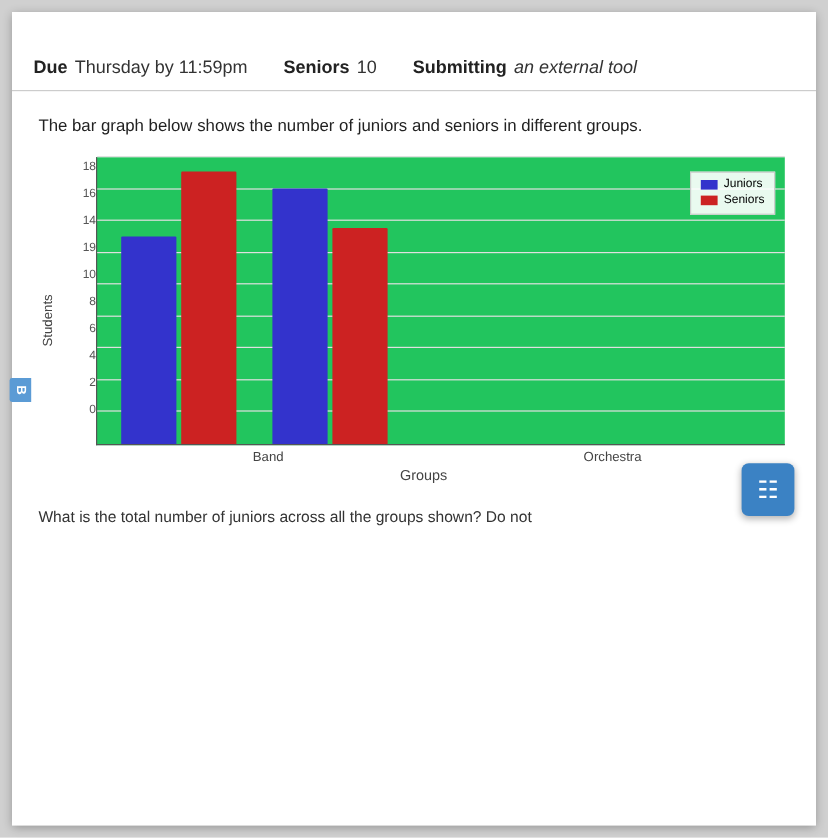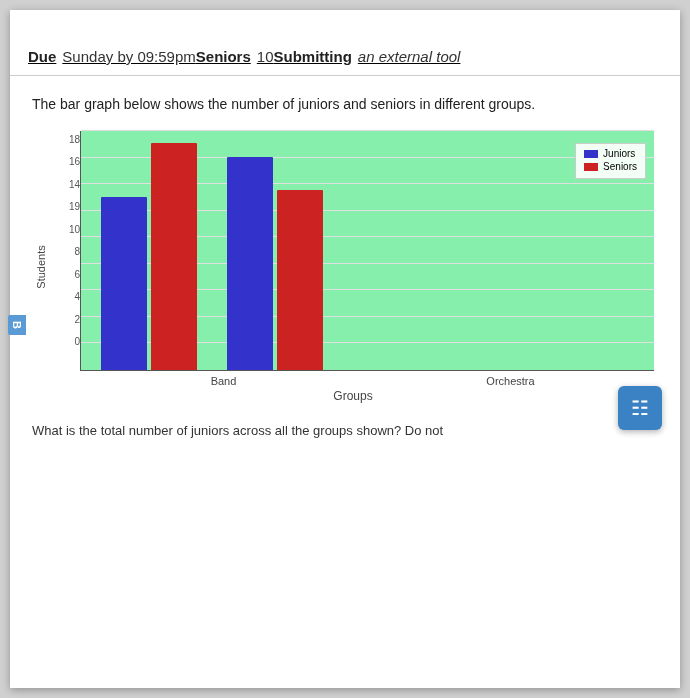--- a/index.html
+++ b/index.html
@@ -19,21 +19,21 @@
       height: 678px;
       position: relative;
       box-shadow: 0 2px 8px rgba(0,0,0,0.3);
     }
     .header {
       display: flex;
       align-items: baseline;
       padding: 14px 18px 10px 18px;
       border-bottom: 1px solid #ccc;
       font-size: 15px;
-      text-decoration: underline;
+      gap: 30px;
     }
     .header-item {
       display: flex;
       gap: 6px;
       align-items: baseline;
     }
     .header-label {
       font-weight: bold;
       color: #222;
     }
@@ -94,21 +94,21 @@
       color: #555;
       text-align: right;
       line-height: 1;
     }
     .chart-plot {
       flex: 1;
       position: relative;
       border-left: 1.5px solid #555;
       border-bottom: 1.5px solid #555;
       height: 240px;
-      background: #86efac;
+      background: #22c55e;
     }
     .grid-lines {
       position: absolute;
       top: 0; left: 0; right: 0; bottom: 0;
     }
     .grid-line {
       position: absolute;
       left: 0; right: 0;
       border-top: 1px solid #e0e0e0;
     }
@@ -214,21 +214,21 @@
 
 <div class="page">
 
   <div class="sidebar-tab">
     <span>B</span>
   </div>
 
   <div class="header">
     <div class="header-item">
       <span class="header-label">Due</span>
-      <span class="header-value">Sunday by 09:59pm</span>
+      <span class="header-value">Thursday by 11:59pm</span>
     </div>
     <div class="header-item">
       <span class="header-label">Seniors</span>
       <span class="header-value">10</span>
     </div>
     <div class="header-item">
       <span class="header-label">Submitting</span>
       <span class="header-value-italic">an external tool</span>
     </div>
   </div>

